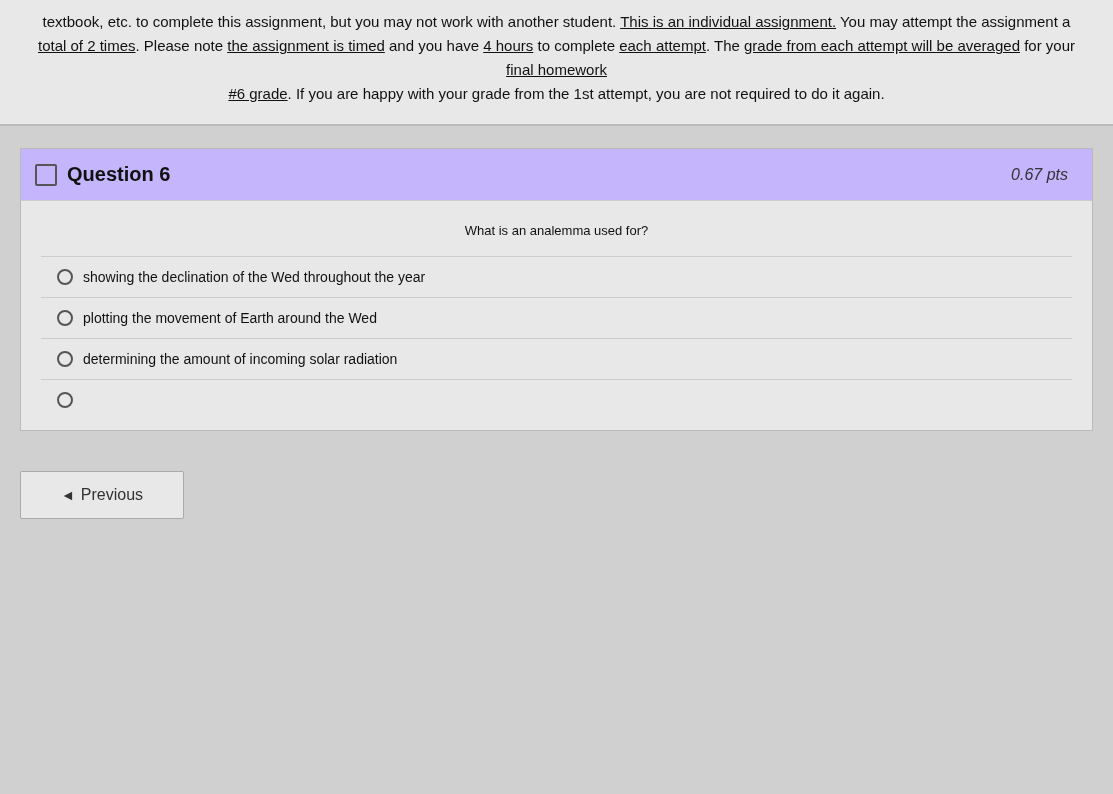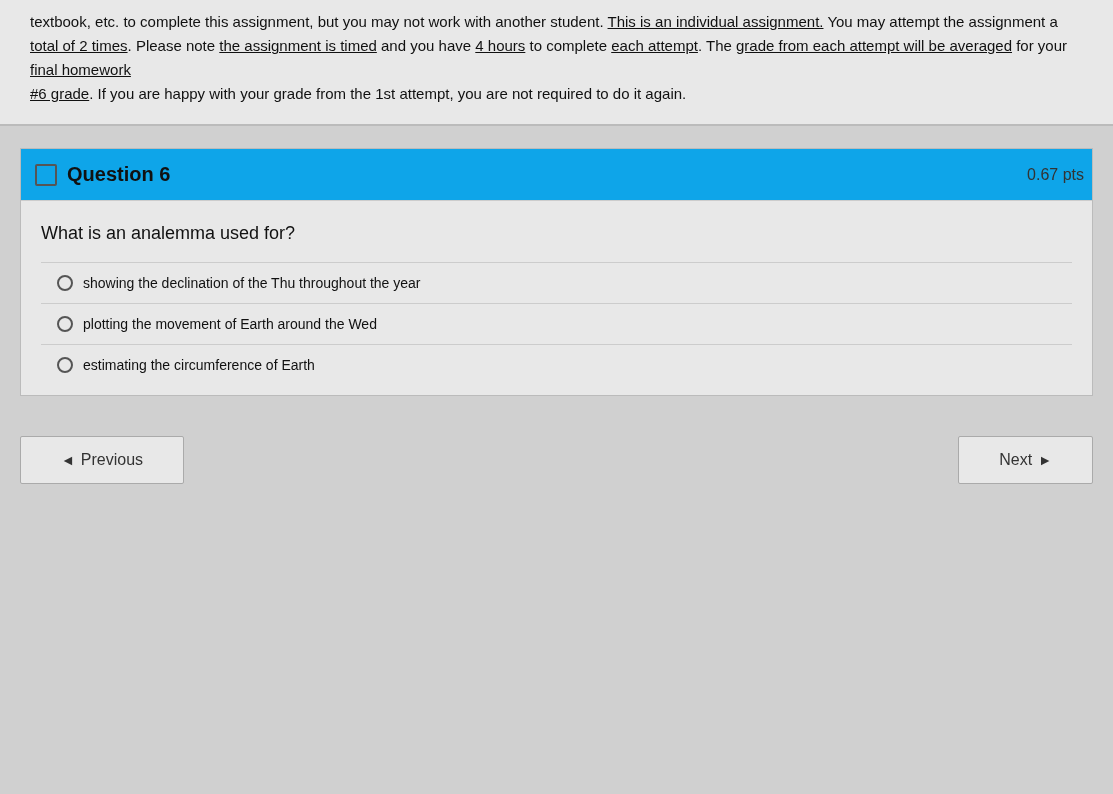--- a/index.html
+++ b/index.html
@@ -1,18 +1,19 @@
 <!DOCTYPE html>
 <html><head>
   <meta charset="utf-8">
   <style>
     * {
       box-sizing: border-box;
       margin: 0;
       padding: 0;
+      text-align: center;
     }
 
     body {
       font-family: Arial, sans-serif;
       background-color: #d0d0d0;
       width: 1113px;
       min-height: 794px;
       position: relative;
       overflow: hidden;
     }
@@ -41,23 +42,23 @@
     .question-section {
       margin: 22px 20px 20px 20px;
       background-color: #e8e8e8;
       border: 1px solid #bbb;
     }
 
     .question-header {
       display: flex;
       align-items: center;
       justify-content: space-between;
-      padding: 14px 8px 14px 14px;
+      padding: 14px 24px 14px 14px;
       border-bottom: 1px solid #ccc;
-      background-color: #0ea5e9;
+      background-color: #c4b5fd;
     }
 
     .question-header-left {
       display: flex;
       align-items: center;
       gap: 10px;
     }
 
     .question-icon {
       width: 22px;
@@ -72,29 +73,30 @@
 
     .question-title {
       font-size: 20px;
       font-weight: bold;
       color: #111;
     }
 
     .question-points {
       font-size: 16px;
       color: #333;
+      font-style: italic;
     }
 
     .question-body {
       padding: 22px 20px 10px 20px;
       background-color: #e8e8e8;
     }
 
     .question-text {
-      font-size: 18px;
+      font-size: 13px;
       color: #111;
       margin-bottom: 18px;
     }
 
     .answer-options {
       display: flex;
       flex-direction: column;
     }
 
     .answer-option {
@@ -167,38 +169,37 @@
       </div>
       <span class="question-points">0.67 pts</span>
     </div>
 
     <div class="question-body">
       <p class="question-text">What is an analemma used for?</p>
 
       <div class="answer-options">
         <div class="answer-option">
           <div class="radio-circle"></div>
-          <span>showing the declination of the Thu throughout the year</span>
+          <span>showing the declination of the Wed throughout the year</span>
         </div>
         <div class="answer-option">
           <div class="radio-circle"></div>
           <span>plotting the movement of Earth around the Wed</span>
         </div>
         <div class="answer-option">
           <div class="radio-circle"></div>
-          <span>estimating the circumference of Earth</span>
+          <span>determining the amount of incoming solar radiation</span>
+        </div>
+        <div class="answer-option">
+          <div class="radio-circle"></div>
         </div>
       </div>
     </div>
   </div>
 
   <div class="nav-buttons">
     <button class="nav-btn">
       <span class="arrow">◄</span>
       <span>Previous</span>
     </button>
-    <button class="nav-btn">
-      <span>Next</span>
-      <span class="arrow">►</span>
-    </button>
   </div>
 
 </div>
 
 </body></html>

